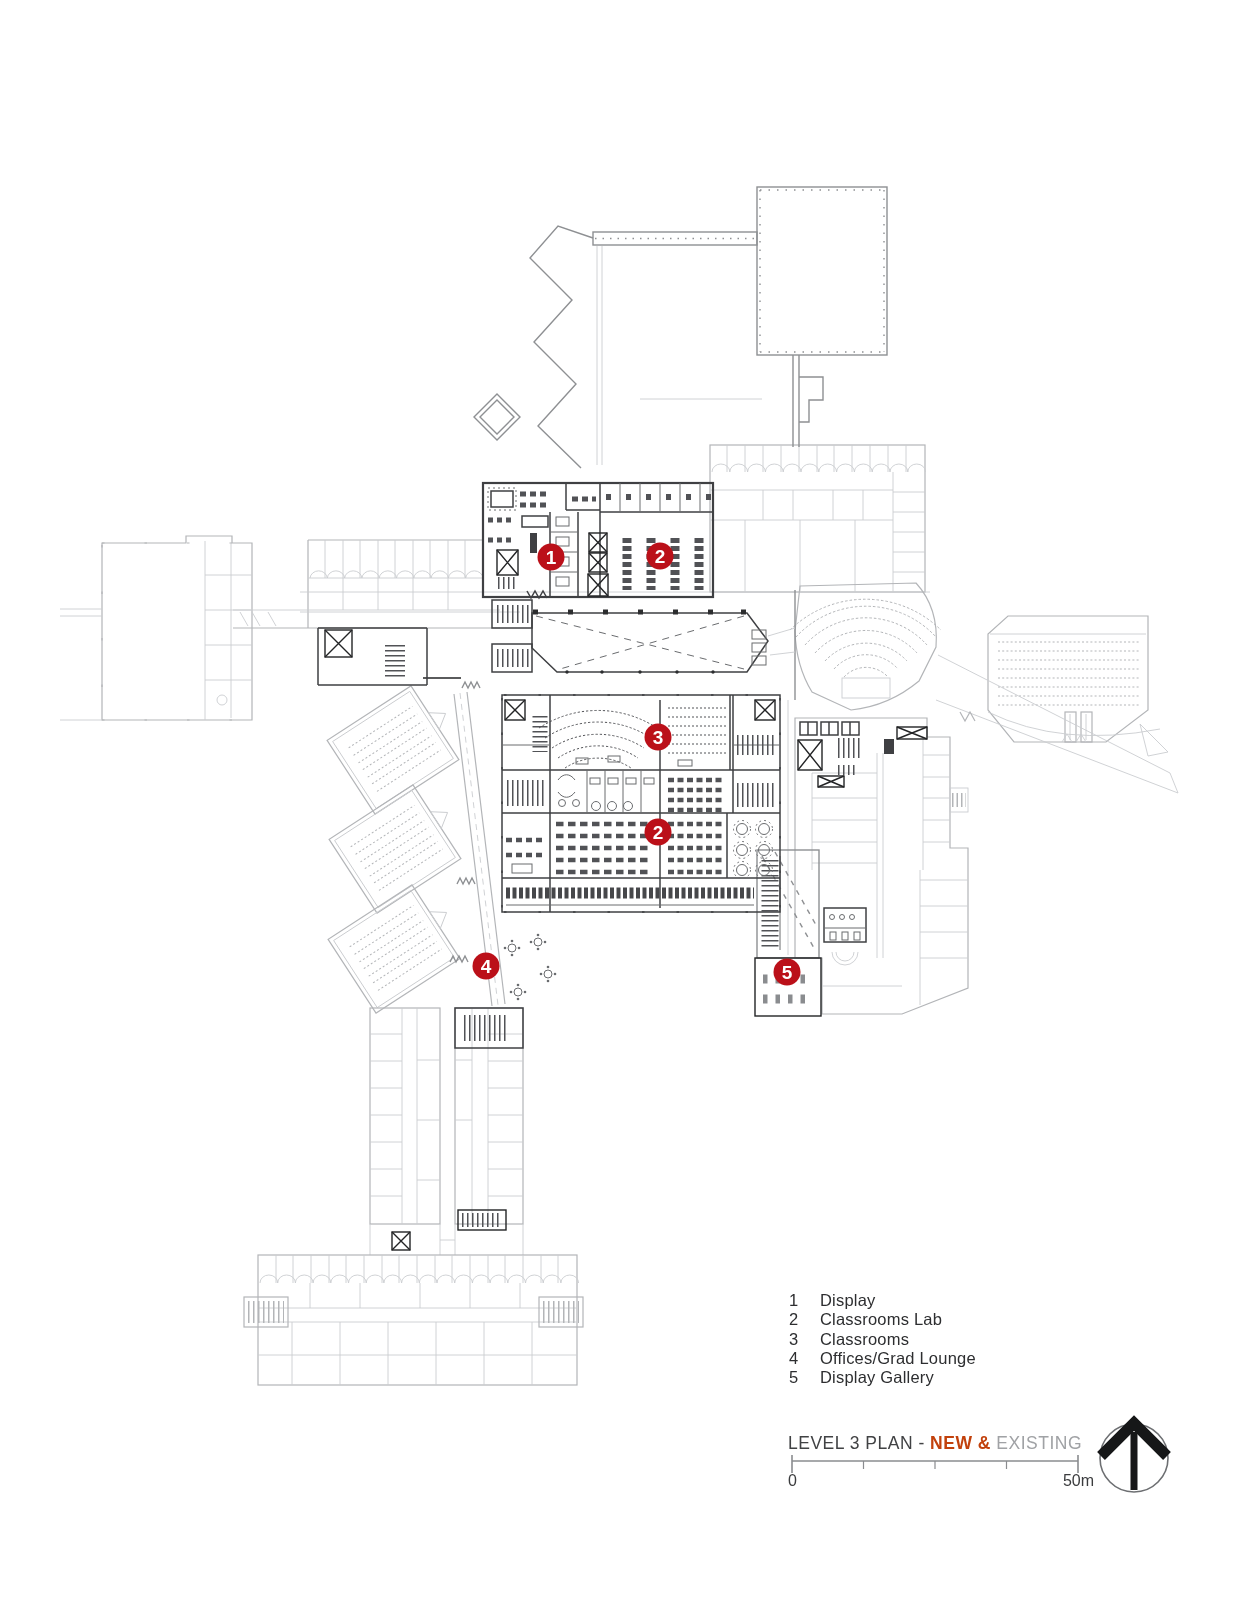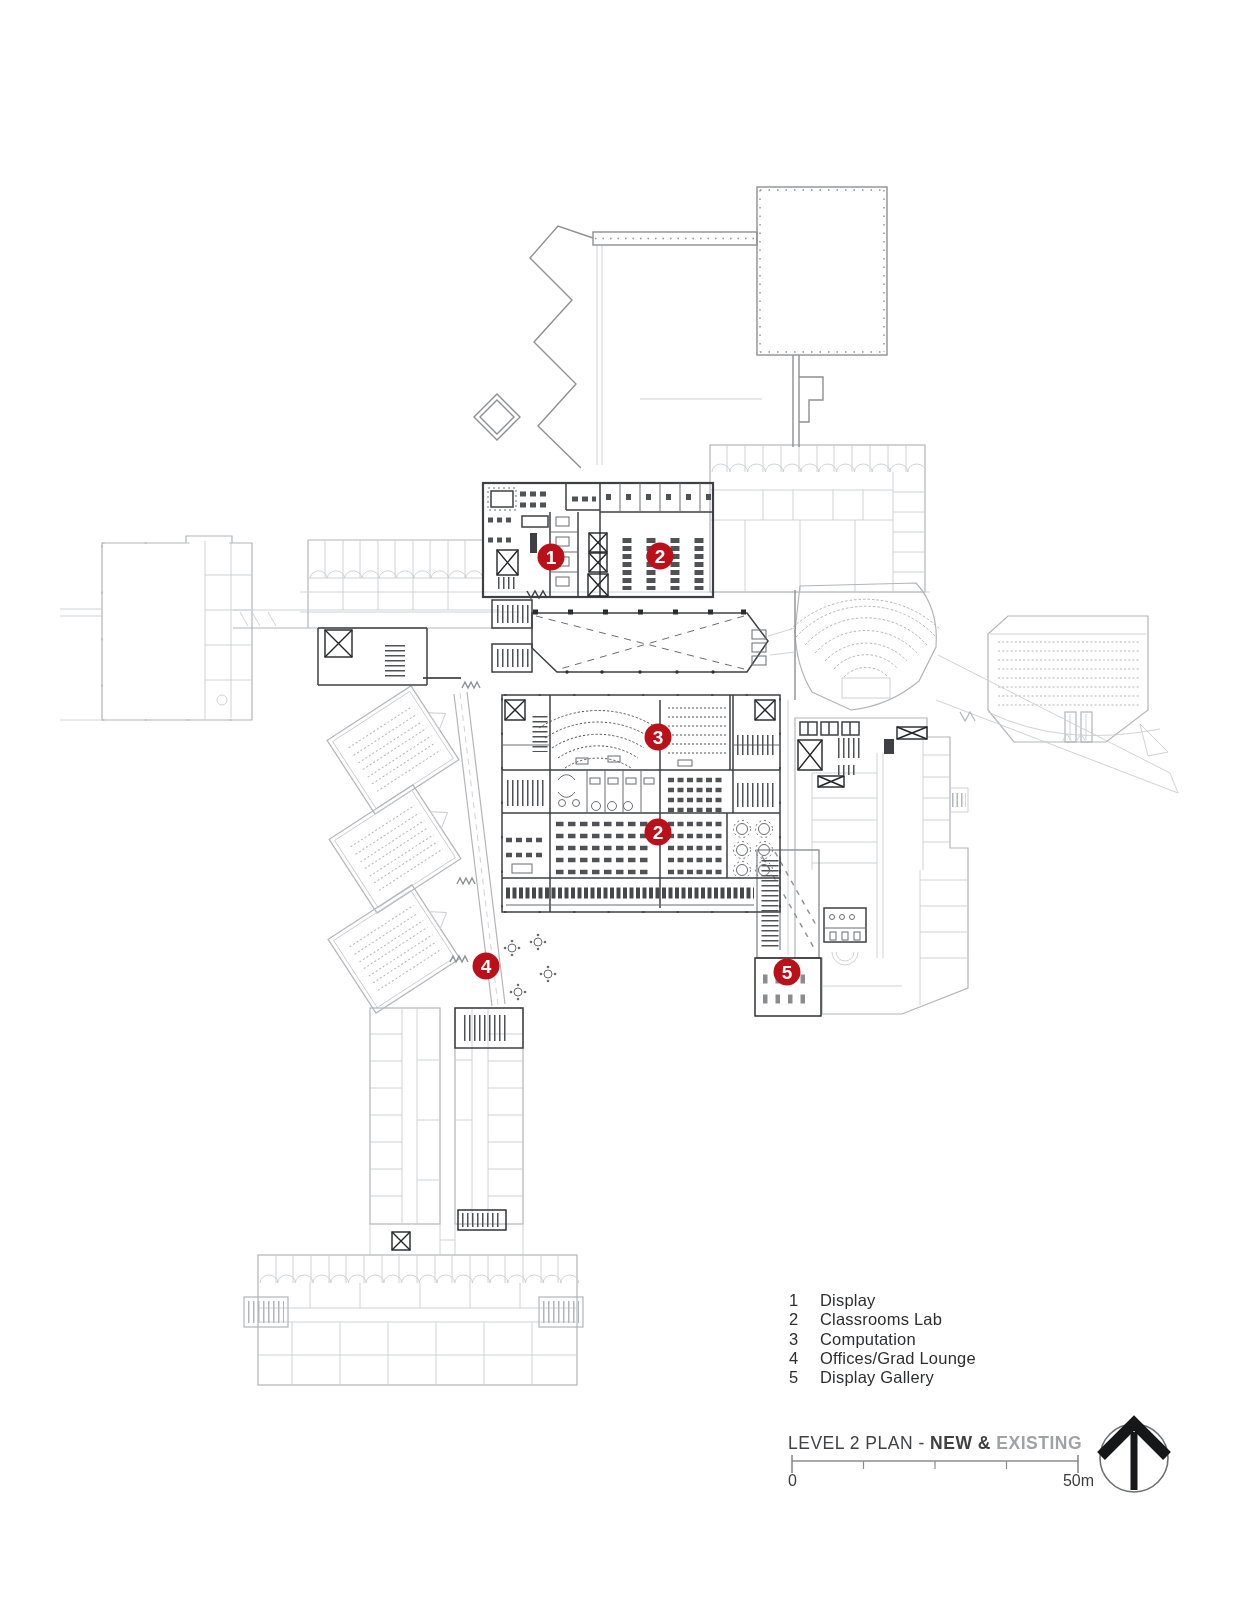--- a/index.html
+++ b/index.html
@@ -6,22 +6,22 @@
   body{font-family:"Liberation Sans", sans-serif;}
   .stage{position:relative;width:1236px;height:1600px;background:#ffffff;overflow:hidden;}
   .stage svg{position:absolute;left:0;top:0;}
   
   .legend{position:absolute;left:789px;top:1291px;color:#2d2e30;font-size:16.5px;line-height:19.3px;letter-spacing:.2px;}
   .lg-row{display:flex;}
   .lg-num{display:inline-block;width:31px;}
   
   .plan-title{position:absolute;right:154px;top:1433px;font-size:17.5px;letter-spacing:.5px;white-space:pre;color:#414244;}
   .plan-title .t-plain{font-weight:400;color:#414244;}
-  .plan-title .t-new{font-weight:700;color:#404040;}
-  .plan-title .t-exist{font-weight:700;color:#a0a2a5;}
+  .plan-title .t-new{font-weight:700;color:#c2410c;}
+  .plan-title .t-exist{font-weight:400;color:#a0a2a5;}
   
   .ex{stroke:#b3b5b8;fill:none;stroke-width:1.2;}
   .ex.thin{stroke:#cbcdd0;stroke-width:.9;}
   .mid{stroke:#8e9093;fill:none;stroke-width:1.4;}
   .nw{stroke:#3f4043;fill:none;stroke-width:1.5;}
   .nw2{stroke:#3f4043;fill:none;stroke-width:2.2;}
   .nwt{stroke:#6a6c6f;fill:none;stroke-width:1;}
   .blk{stroke:#232426;fill:none;stroke-width:1.4;}
   .seat{stroke:#515256;fill:none;}
   .seatx{stroke:#b3b5b8;fill:none;}
@@ -381,27 +381,27 @@
   <div class="lg-row" style="display: flex;">
       <span class="lg-num">1</span>
       <span class="lg-label">Display</span>
     </div>
       <div class="lg-row" style="display: flex;">
       <span class="lg-num">2</span>
       <span class="lg-label">Classrooms Lab</span>
     </div>
       <div class="lg-row" style="display: flex;">
       <span class="lg-num">3</span>
-      <span class="lg-label">Computation</span>
+      <span class="lg-label">Classrooms</span>
     </div>
       <div class="lg-row" style="display: flex;">
       <span class="lg-num">4</span>
       <span class="lg-label">Offices/Grad Lounge</span>
     </div>
       <div class="lg-row" style="display: flex;">
       <span class="lg-num">5</span>
       <span class="lg-label">Display Gallery</span>
     </div>
     </div>
 
-  <div class="plan-title"><span class="t-plain">LEVEL 2 PLAN - </span><span class="t-new">NEW &amp; </span><span class="t-exist">EXISTING</span></div>
+  <div class="plan-title"><span class="t-plain">LEVEL 3 PLAN - </span><span class="t-new">NEW &amp; </span><span class="t-exist">EXISTING</span></div>
 
 </div>
 
 </body></html>

